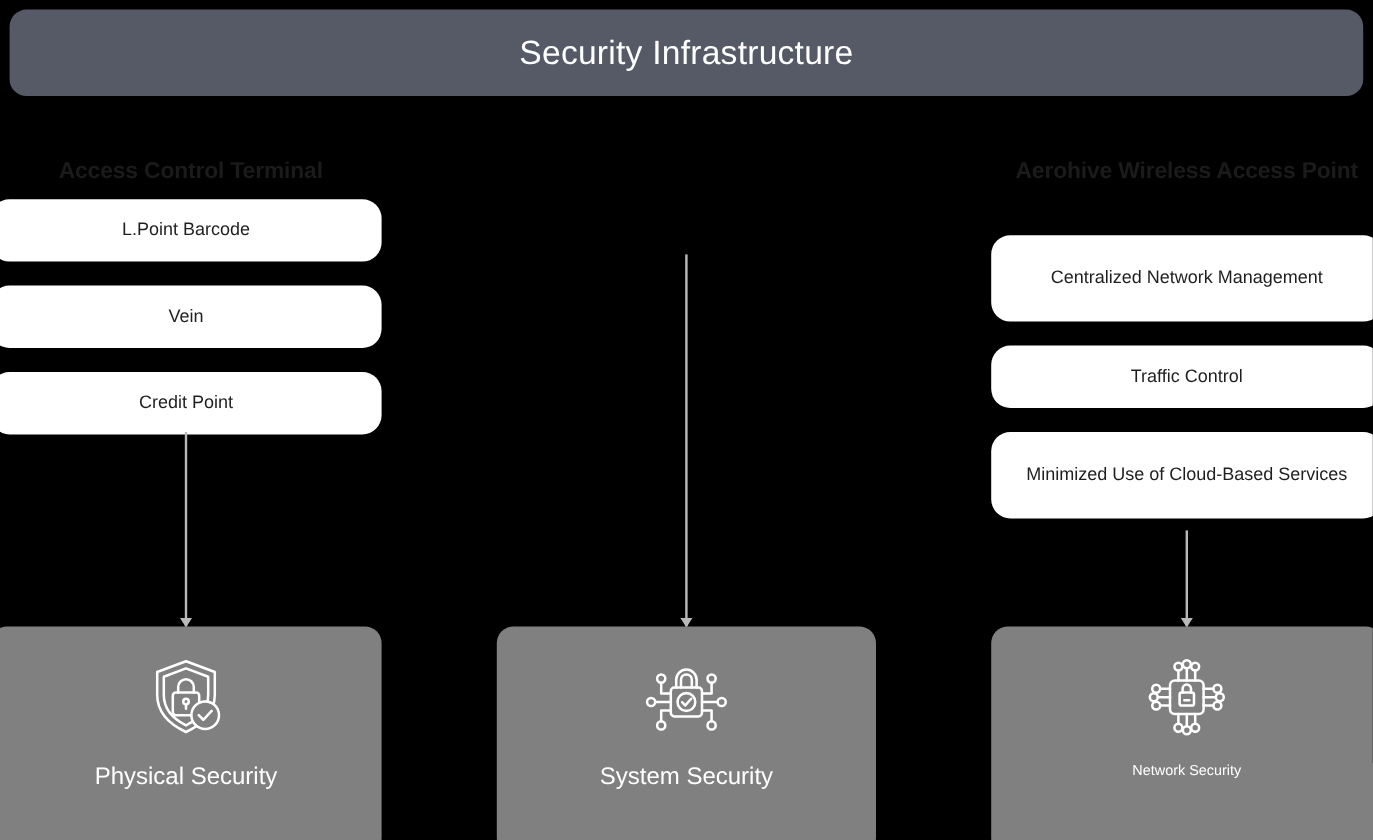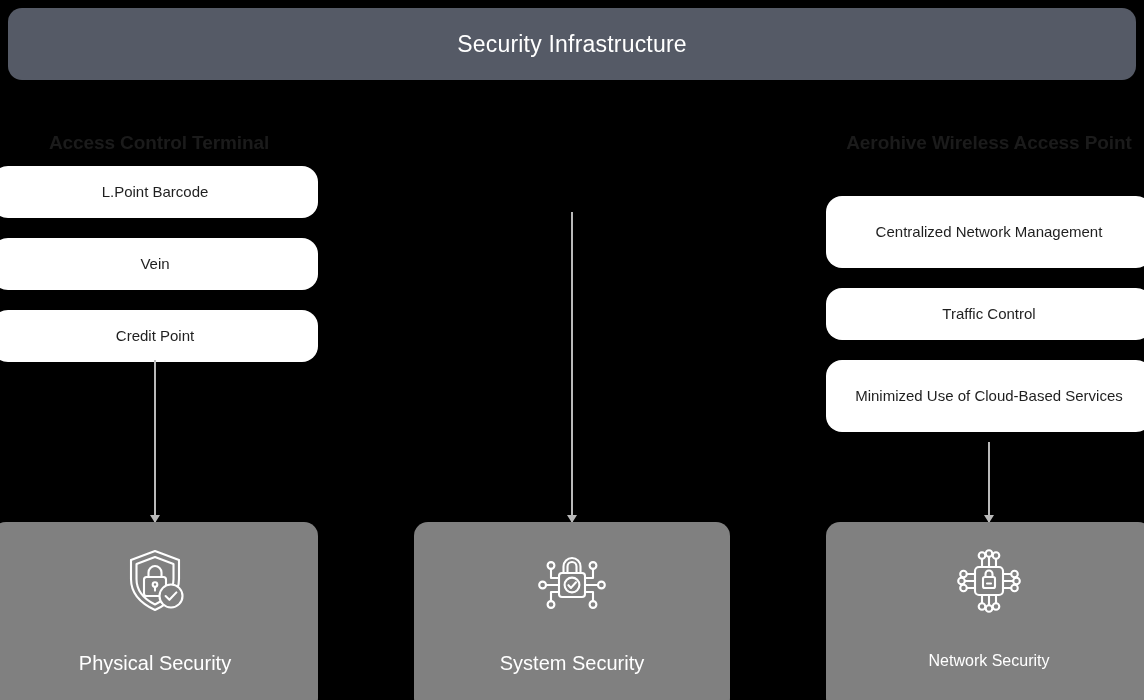--- a/index.html
+++ b/index.html
@@ -24,21 +24,21 @@
     width: 1128px;
     height: 72px;
     background: #555a66;
     border-radius: 14px;
     display: flex;
     align-items: center;
     justify-content: center;
   }
   .header-title {
     color: #ffffff;
-    font-size: 23px;
+    font-size: 28px;
     font-weight: 400;
     letter-spacing: 0.2px;
     line-height: 1;
   }
 
   
   .columns {
     position: absolute;
     left: 0;
     top: 80px;
@@ -134,26 +134,26 @@
     padding-top: 22px;
     box-sizing: border-box;
   }
   .bottom-icon {
     width: 74px;
     height: 74px;
     display: block;
   }
   .bottom-label {
     color: #ffffff;
-    margin-top: 34px;
+    margin-top: 18px;
     line-height: 1.1;
     text-align: center;
   }
   .label-lg { font-size: 20px; }
-  .label-sm { font-size: 16px; }
+  .label-sm { font-size: 12px; }
 </style>
 </head>
 <body>
 
 <div class="header-bar">
   <div class="header-title">Security Infrastructure</div>
 </div>
 
 <div class="columns">
 

